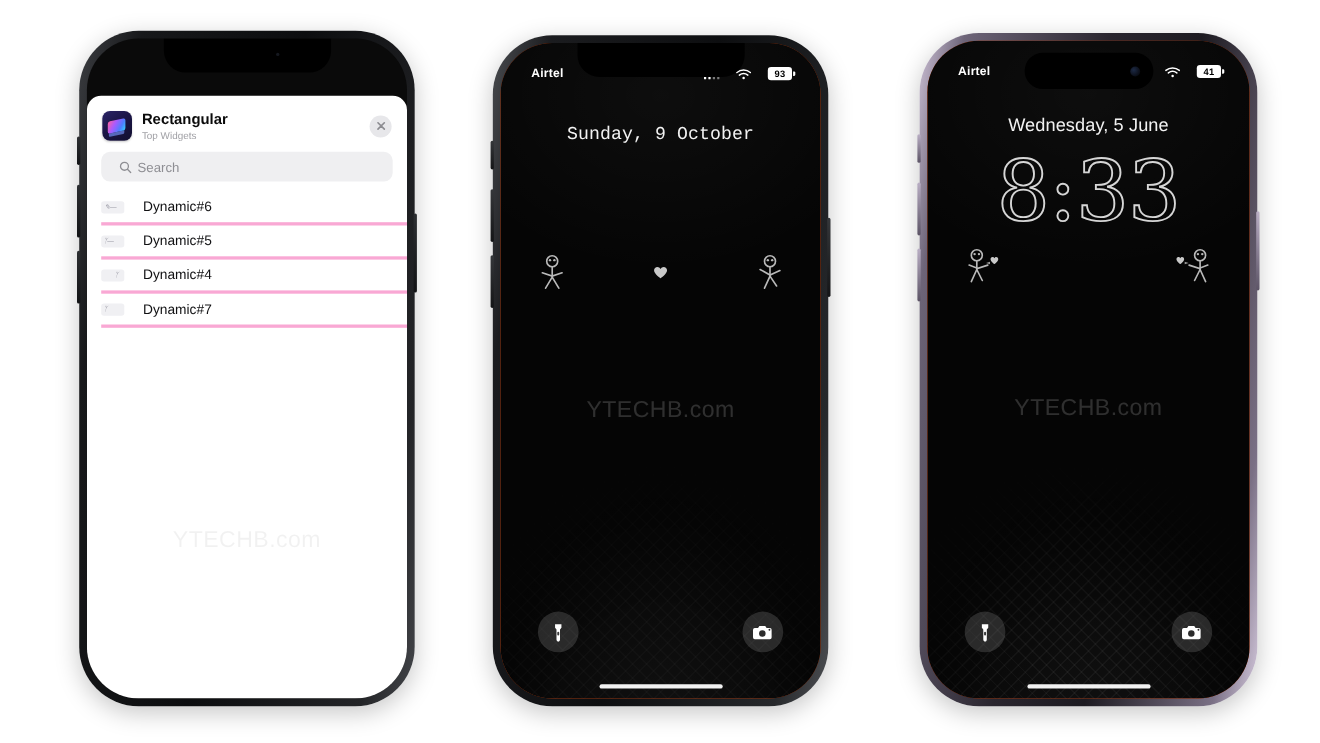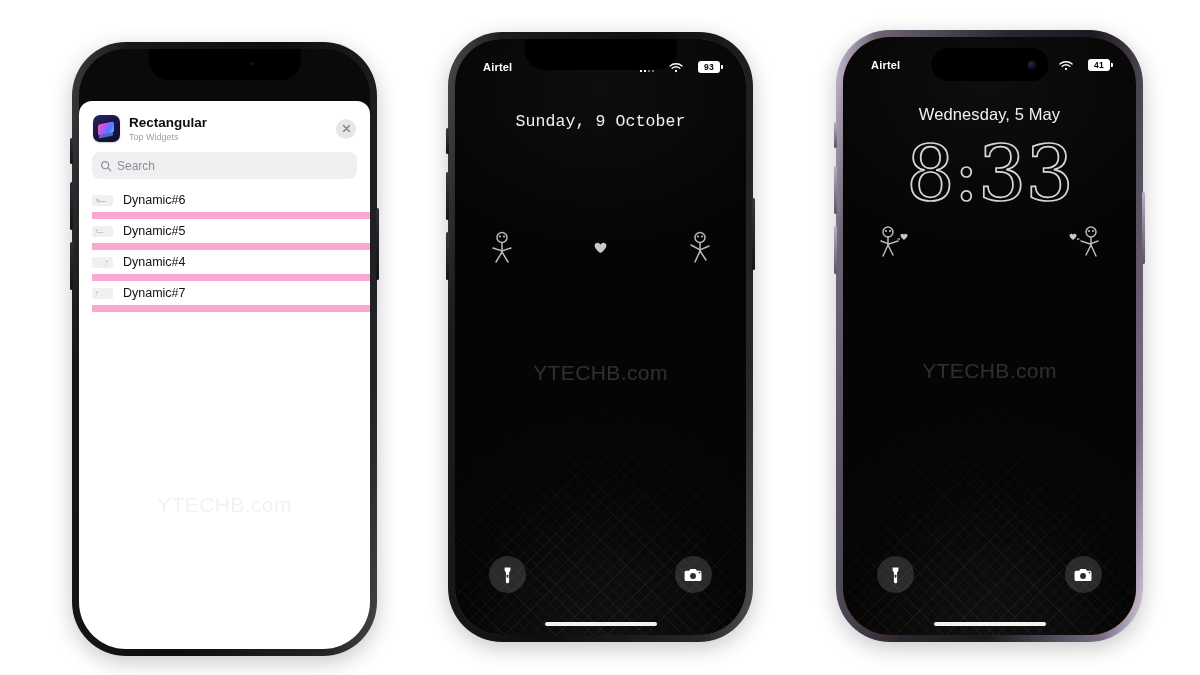--- a/index.html
+++ b/index.html
@@ -11,21 +11,21 @@
   }
   .stage { position: relative; width: 1200px; height: 675px; background: #fff; }
 
   
   .phone { position: absolute; border-radius: 54px; }
   .phone .frame-outer {
     position: absolute; inset: 0;
     border-radius: 54px;
     box-shadow: 0 6px 22px rgba(0,0,0,0.22);
   }
-  .phone.p1 { left: 72px; top: 28px; width: 305px; height: 614px; margin-top: 14px; }
+  .phone.p1 { left: 72px; top: 28px; width: 305px; height: 614px; }
   .phone.p1 .frame-outer { background: linear-gradient(100deg,#3b3d41 0%,#17181a 14%,#0c0d0f 50%,#232427 88%,#45474b 100%); }
   .phone.p2 { left: 448px; top: 32px; width: 305px; height: 610px; }
   .phone.p2 .frame-outer { background: linear-gradient(100deg,#4a4c50 0%,#1b1c1f 13%,#0d0e10 50%,#26282b 88%,#4e5054 100%); }
   .phone.p3 { left: 836px; top: 30px; width: 307px; height: 612px; }
   .phone.p3 .frame-outer { background: linear-gradient(100deg,#cfc3d8 0%,#6d6478 10%,#2a262f 42%,#1c1a20 62%,#7a7085 90%,#d7cbdf 100%); }
 
   .screen {
     position: absolute; left: 7px; top: 7px; right: 7px; bottom: 7px;
     border-radius: 47px; overflow: hidden; background: #c2410c;
   }
@@ -165,28 +165,28 @@
   .head-title { font-size: 13.5px; font-weight: 700; color: #0b0b0b; line-height: 1.15; }
   .head-sub { font-size: 9px; color: #a0a0a5; margin-top: 1px; }
   .close-btn {
     width: 20px; height: 20px; border-radius: 50%; background: #e7e7ea;
     display: flex; align-items: center; justify-content: center; flex: 0 0 auto;
   }
 
   .search-wrap { padding: 0 13px 9px 13px; }
   .search-box {
     height: 27px; border-radius: 8px; background: #efeff1;
-    display: flex; align-items: center; gap: 5px; padding: 0 8px;
+    display: flex; align-items: center; gap: 5px; padding: 0 16px;
   }
   .search-ph { font-size: 12px; color: #8e8e93; }
 
   .wlist { padding: 0 0 0 13px; }
   .wrow {
-    display: flex; align-items: center; gap: 10px;
-    height: 31px; border-bottom: 7px solid #f9a8d4; padding-right: 23px;
+    display: flex; align-items: center; gap: 17px;
+    height: 31px; border-bottom: 3px solid #f9a8d4; padding-right: 23px;
   }
   .wthumb {
     width: 21px; height: 11px; border-radius: 2.5px; flex: 0 0 auto;
     background: #f0f0f3; position: relative; overflow: hidden;
   }
   .wthumb i {
     position: absolute; color: #9a9aa5; font-size: 6px; line-height: 1;
   }
   .wlabel { font-size: 12.5px; color: #111113; }
 
@@ -385,21 +385,21 @@
             </span>
           <svg width="14" height="11" viewBox="0 0 16 12">
             <path d="M1 4.2a11 11 0 0 1 14 0" fill="none" stroke="#fff" stroke-width="1.6" stroke-linecap="round"></path>
             <path d="M3.6 6.9a7.2 7.2 0 0 1 8.8 0" fill="none" stroke="#fff" stroke-width="1.6" stroke-linecap="round"></path>
             <circle cx="8" cy="10" r="1.3" fill="#fff"></circle>
           </svg>
           <span class="batt">41</span>
         </span>
       </div>
 
-      <div class="lockdate">Wednesday, 5 May</div>
+      <div class="lockdate">Wednesday, 5 June</div>
       <div class="lockclock">8:33</div>
 
       <div class="widgetrow">
         <div class="wcell">
           <svg width="46" height="34" viewBox="0 0 46 34">
             <g fill="none" stroke="#b9b9b9" stroke-width="1.5" stroke-linecap="round">
               <circle cx="11" cy="7" r="5"></circle>
               <path d="M11 12 V20"></path>
               <path d="M11 20 L6 31 M11 20 L16 30"></path>
               <path d="M4 16 L12 19 L21 16"></path>

